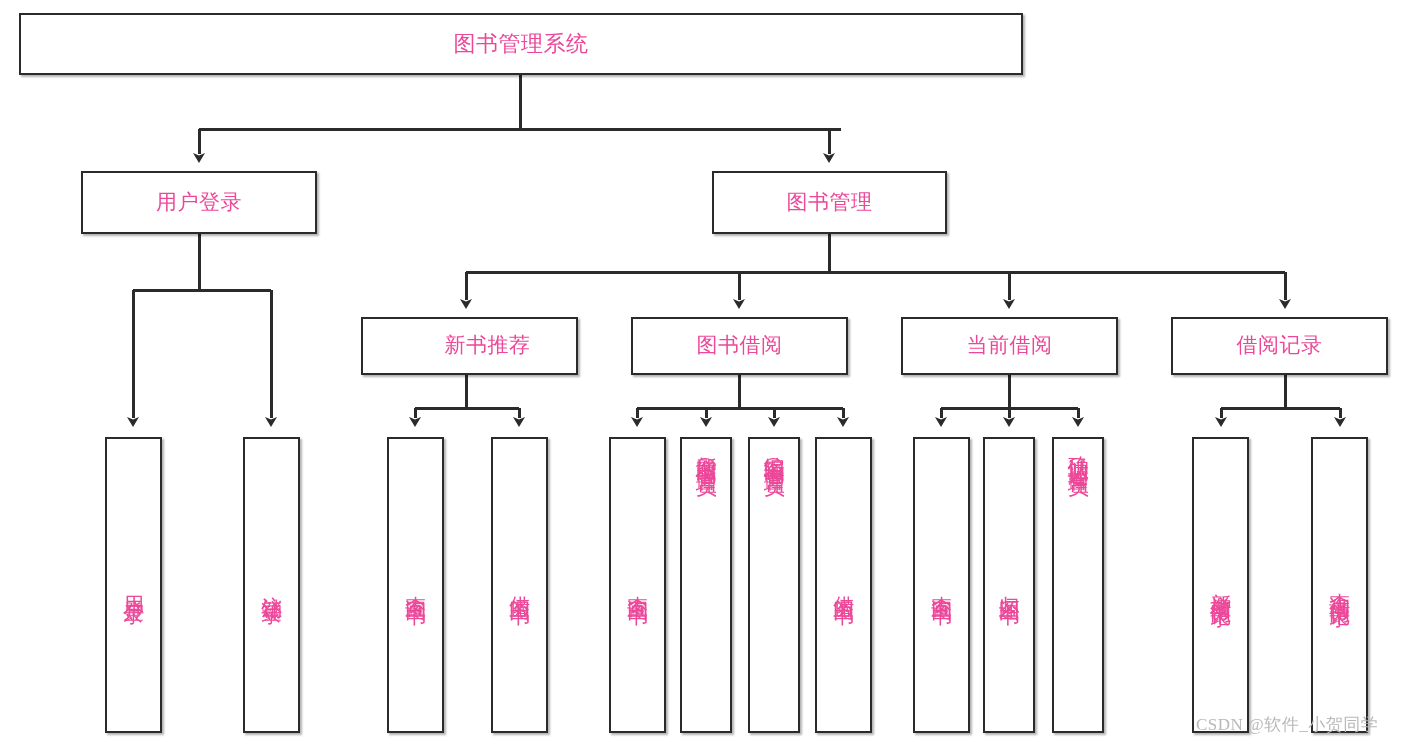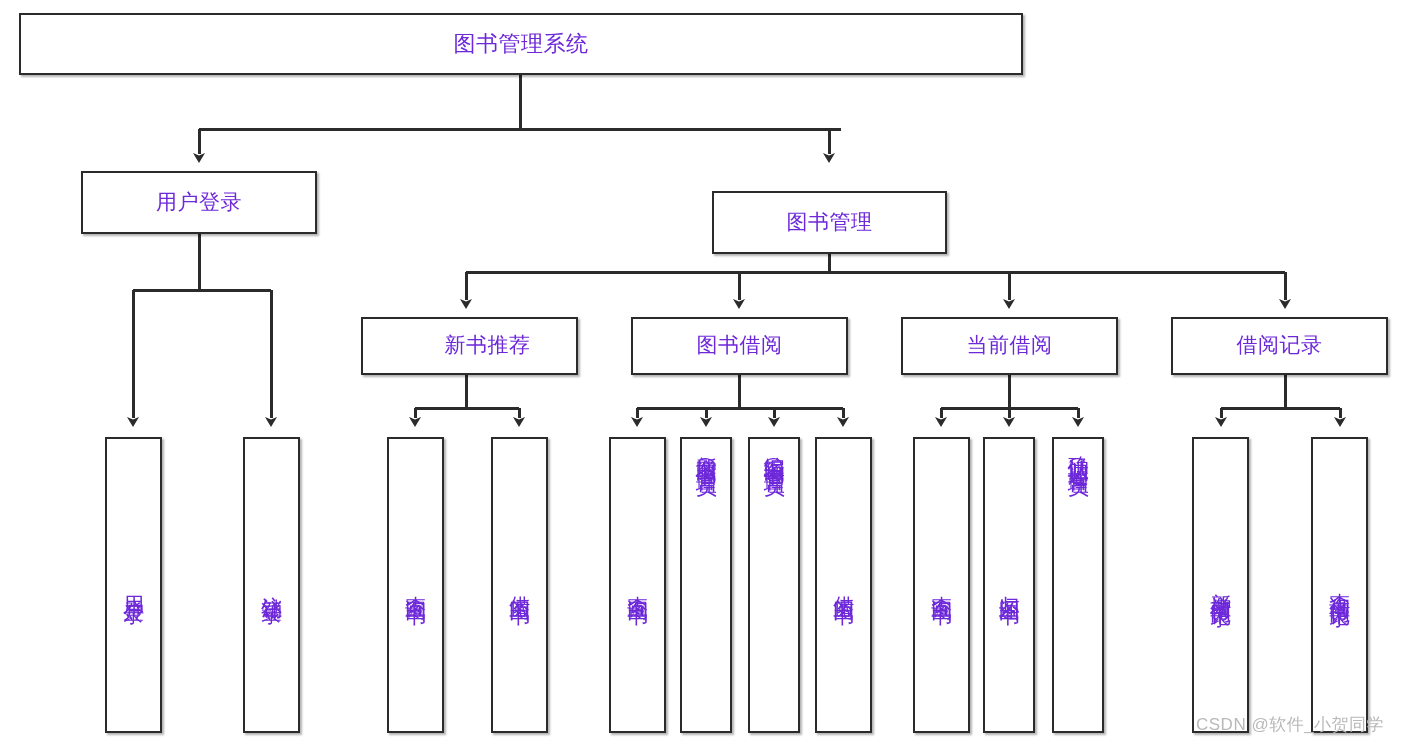--- a/index.html
+++ b/index.html
@@ -30,21 +30,21 @@
     position: absolute;
     box-sizing: border-box;
     background: #ffffff;
     border: 2px solid #2b2b2b;
     display: flex;
     align-items: center;
     justify-content: center;
     box-shadow: 2px 2px 2px rgba(0,0,0,0.30);
   }
   .node .label {
-    color: #6d28d9;
+    color: #ec4899;
     letter-spacing: 0.5px;
     white-space: nowrap;
     text-align: center;
   }
   .node-h .label {
     font-size: 21px;
     line-height: 1.1;
   }
   .node-root .label {
     font-size: 22px;
@@ -65,21 +65,21 @@
     align-items: center;
   }
   .watermark {
     position: absolute;
     left: 1196px;
     top: 713px;
     font-size: 17px;
     color: #b9b9b9;
     white-space: nowrap;
     letter-spacing: 0.5px;
-    font-family: Liberation Sans, sans-serif;
+    font-family: Liberation Serif, serif;
   }
 </style>
 </head>
 <body>
 
 <div id="diagram-root">
 
   <svg class="edges" viewBox="0 0 1405 747" xmlns="http://www.w3.org/2000/svg">
     <defs>
       <marker id="arrow" markerWidth="10" markerHeight="12" refX="1" refY="6" orient="auto" markerUnits="userSpaceOnUse">
@@ -130,21 +130,21 @@
     </g>
   </svg>
 
   <div class="node node-h node-root" style="left:19px; top:13px; width:1004px; height:62px;">
     <span class="label">图书管理系统</span>
   </div>
 
   <div class="node node-h" style="left:81px; top:171px; width:236px; height:63px;">
     <span class="label">用户登录</span>
   </div>
-  <div class="node node-h" style="left:712px; top:171px; width:235px; height:63px;margin-top:20px;">
+  <div class="node node-h" style="left:712px; top:171px; width:235px; height:63px;">
     <span class="label">图书管理</span>
   </div>
 
   <div class="node node-h" style="left:361px; top:317px; width:217px; height:58px;padding-left:36px;">
     <span class="label">新书推荐</span>
   </div>
   <div class="node node-h" style="left:631px; top:317px; width:217px; height:58px;">
     <span class="label">图书借阅</span>
   </div>
   <div class="node node-h" style="left:1171px; top:317px; width:217px; height:58px;">

